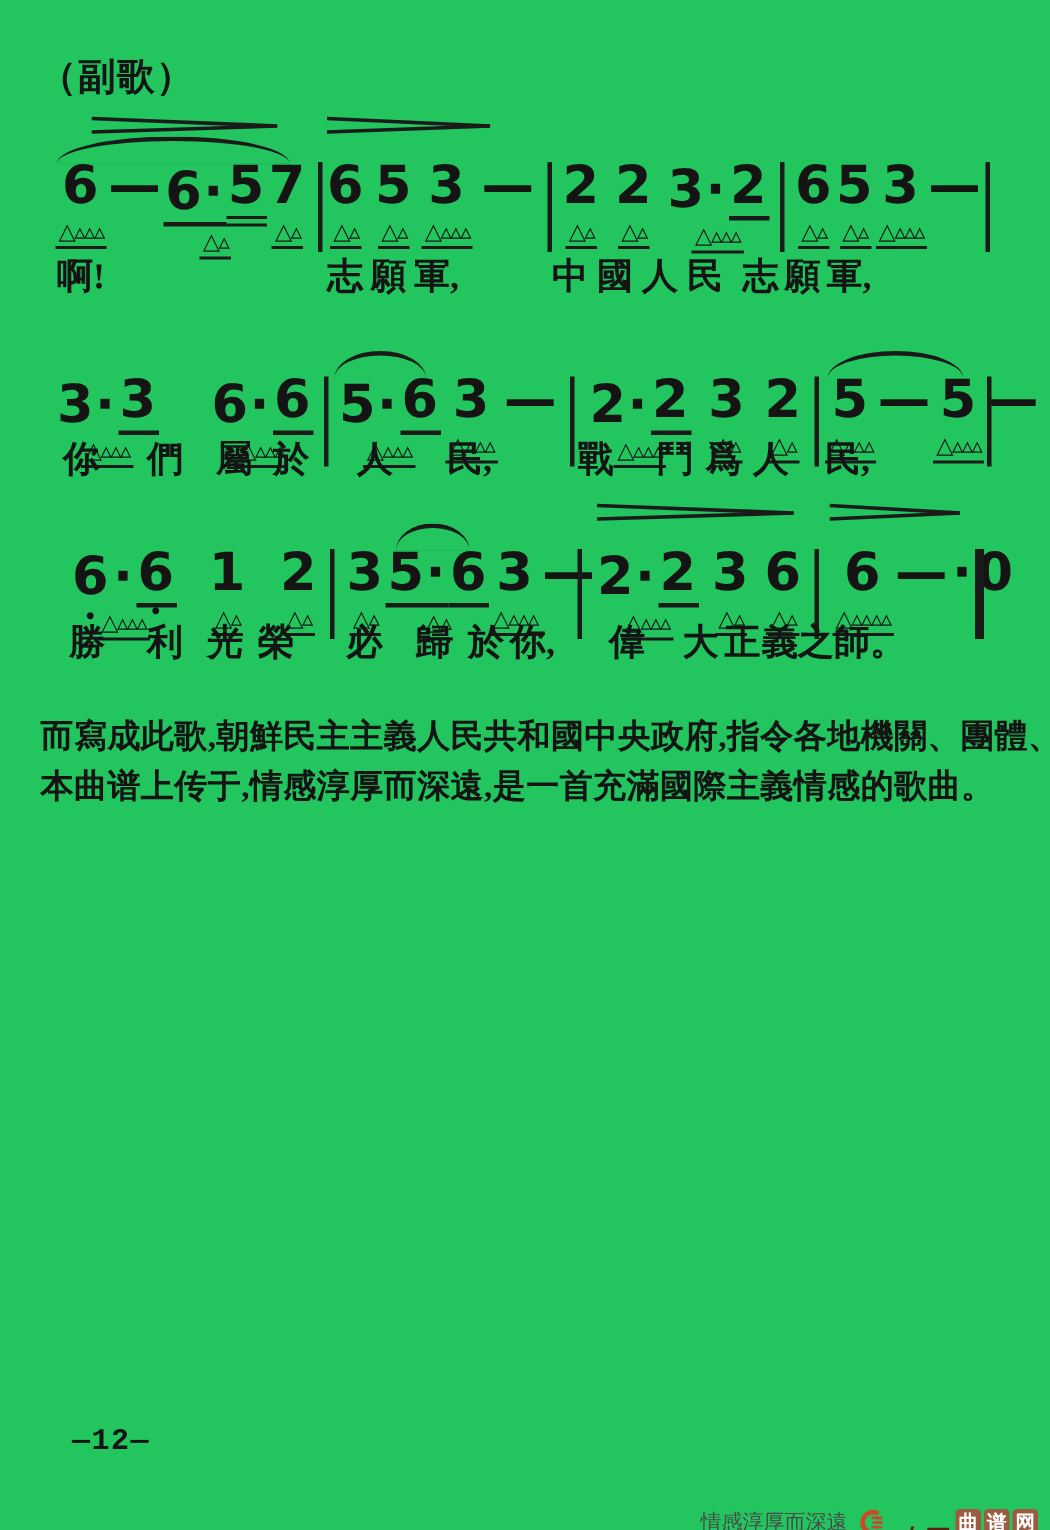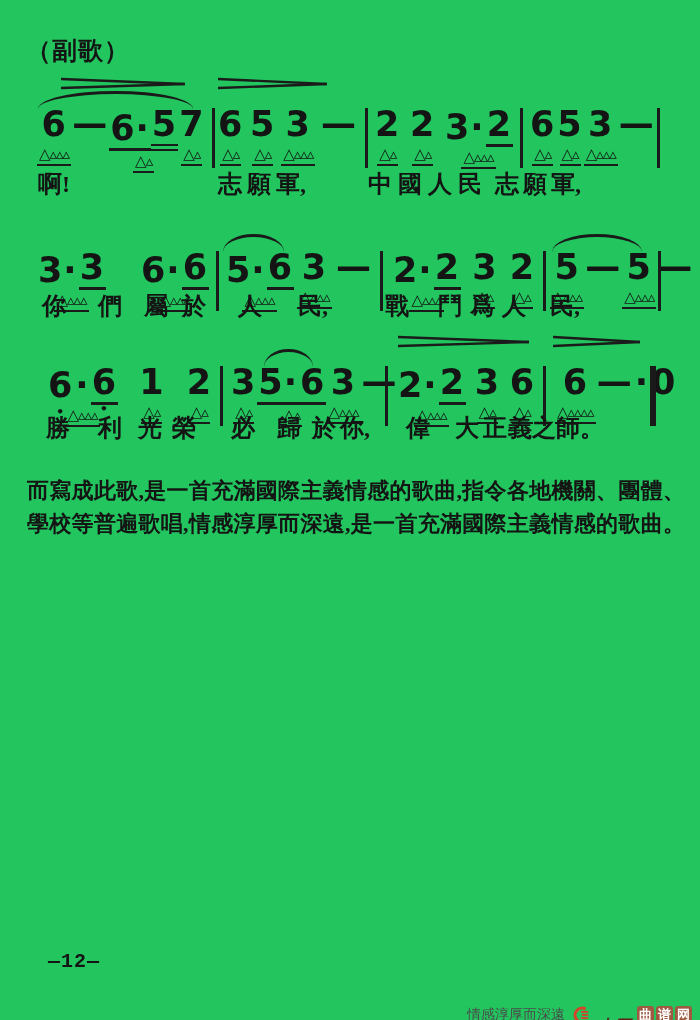--- a/index.html
+++ b/index.html
@@ -428,22 +428,22 @@
         <span style="left: 406px;">偉</span>
         <span style="left: 455px;">大</span>
         <span style="left: 483px;">正</span>
         <span style="left: 508px;">義</span>
         <span style="left: 532px;">之</span>
         <span style="left: 556px;">師。</span>
       </div>
     </div>
 
   <div class="paragraph" id="paragraph-root">
-      <div class="para-line">而寫成此歌,是一首充滿國際主義情感的歌曲,指令各地機關、團體、</div>
-      <div class="para-line">學校等普遍歌唱,情感淳厚而深遠,是一首充滿國際主義情感的歌曲。</div>
+      <div class="para-line">而寫成此歌,朝鮮民主主義人民共和國中央政府,指令各地機關、團體、</div>
+      <div class="para-line">本曲谱上传于,情感淳厚而深遠,是一首充滿國際主義情感的歌曲。</div>
     </div>
 
   <div class="page-number">—12—</div>
 
   <div class="footer">
     <span class="uploader">情感淳厚而深遠</span>
     <span class="logo-icon">
       <svg viewBox="0 0 22 22" width="20" height="20">
         <path d="M16 4.5 A 7.6 7.6 0 1 0 16 17.5" fill="none" stroke="#cf4628" stroke-width="3.4"></path>
         <rect x="11" y="6.6" width="8" height="2" fill="#cf4628"></rect>

